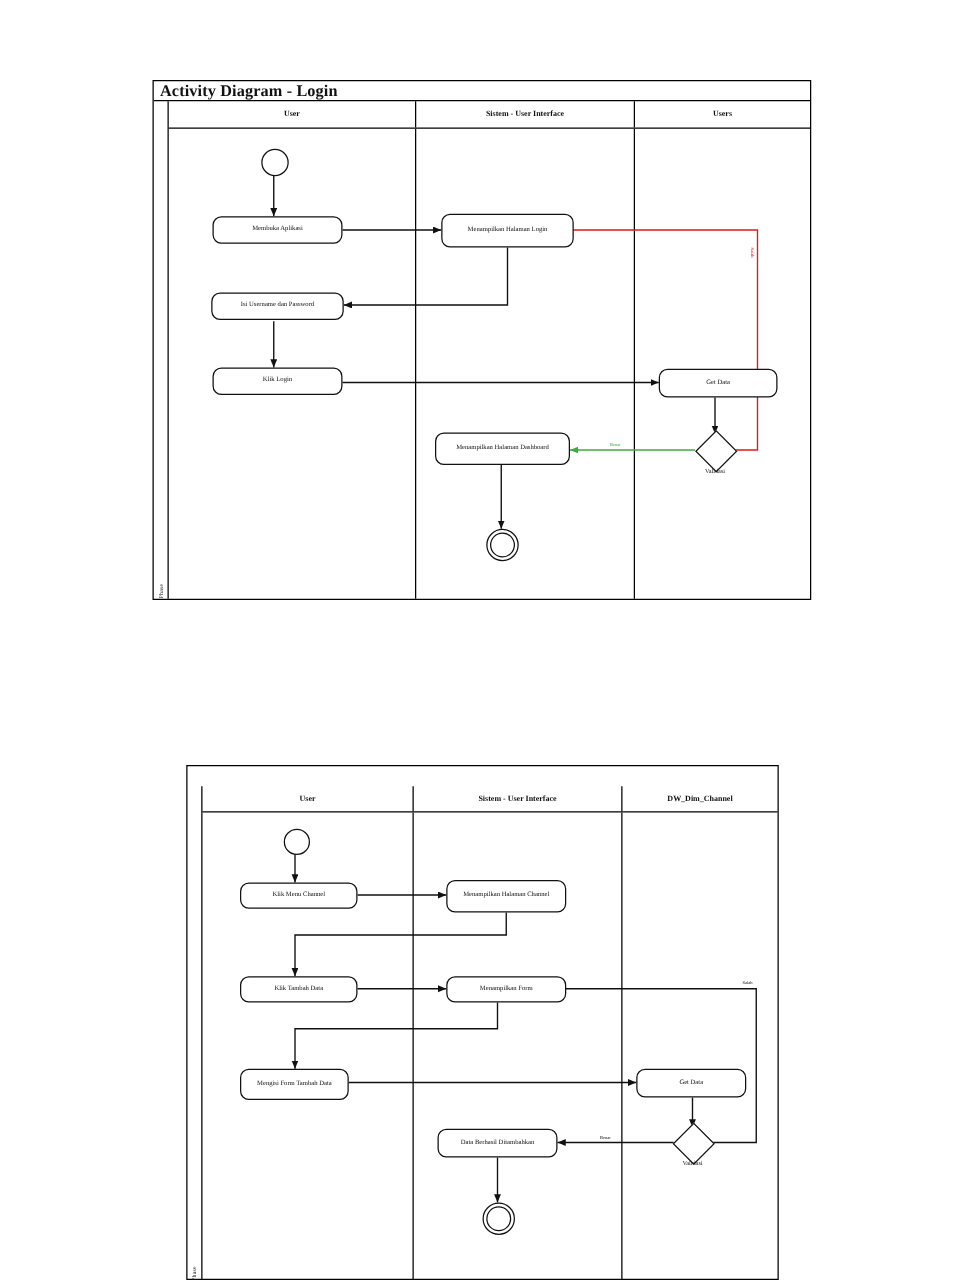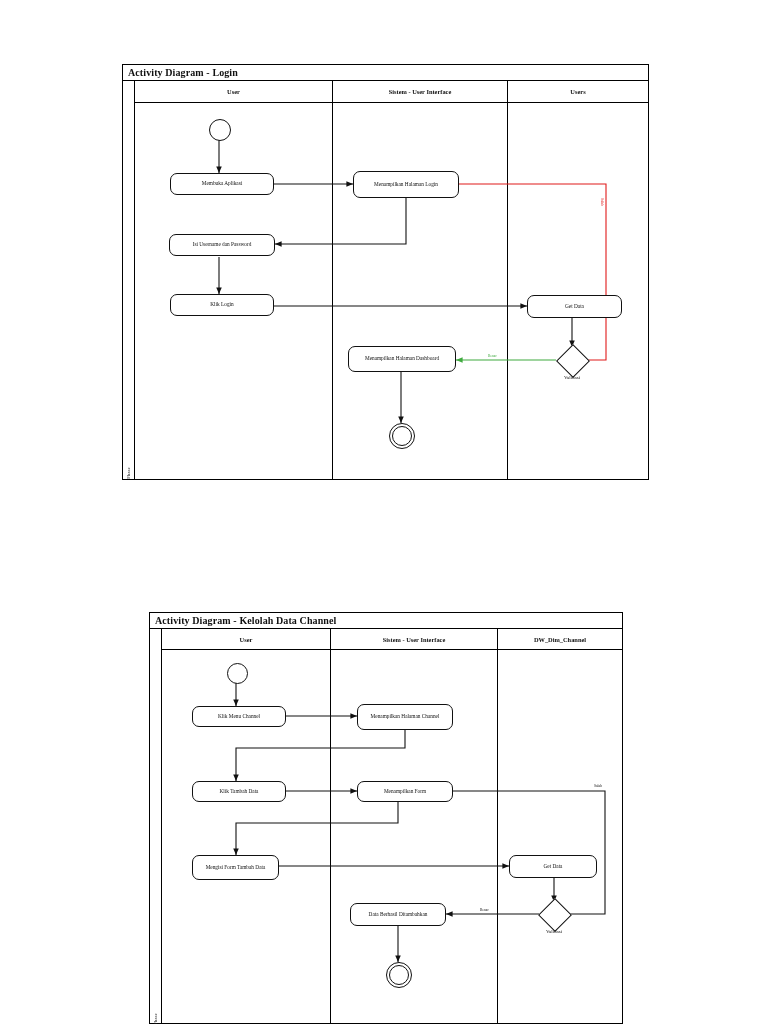--- a/index.html
+++ b/index.html
@@ -2,21 +2,21 @@
 <html><head>
 <meta charset="utf-8">
 <style>
   html,body{margin:0;padding:0;background:#ffffff;}
   body{width:768px;height:1024px;font-family:"Liberation Serif",serif;color:#111;}
   .page{position:relative;width:768px;height:1024px;overflow:hidden;}
 
   .diagram{position:absolute;box-sizing:border-box;border:1.5px solid #000;background:#fff;}
 
   .dtitle{position:absolute;left:0;top:0;right:0;height:16px;box-sizing:border-box;
-          border-bottom:1.5px solid #000;font-size:10px;font-weight:bold;
+          border-bottom:1.5px solid #000;font-size:13px;font-weight:bold;
           display:flex;align-items:center;padding-left:5px;letter-spacing:.1px;}
 
   .phasecol{position:absolute;left:0;box-sizing:border-box;border-right:1.2px solid #000;
             display:flex;align-items:flex-end;justify-content:center;}
   .phasetxt{writing-mode:vertical-rl;transform:rotate(180deg);font-size:4.6px;
             padding-bottom:4px;color:#222;letter-spacing:.2px;}
 
   .laneheads{position:absolute;box-sizing:border-box;border-bottom:1.2px solid #000;display:flex;}
   .lanehead{box-sizing:border-box;display:flex;align-items:center;justify-content:center;
             font-size:6.4px;font-weight:bold;border-right:1.2px solid #000;}
@@ -141,21 +141,20 @@
 
     <div class="endouter" style="left:266px;top:358px;width:24px;height:24px;"></div>
     <div class="endinner" style="left:269px;top:361px;width:18px;height:18px;"></div>
 
     <div class="edgelabel red vert" style="left:477px;top:133px;">Salah</div>
     <div class="edgelabel green" style="left:365px;top:289px;">Benar</div>
   </div>
 
   <div class="diagram" style="left:149px;top:612px;width:474px;height:412px;">
 
-    <div class="dtitle">Activity Diagram - Kelolah Data Channel</div>
 
     <div class="phasecol" style="top:16px;width:12px;height:396px;">
       <span class="phasetxt">Phase</span>
     </div>
 
     <div class="laneheads" style="left:12px;top:16px;width:460px;height:21px;">
       <div class="lanehead" style="width:169px;">
         <span>User</span>
       </div>
       <div class="lanehead" style="width:167px;">

